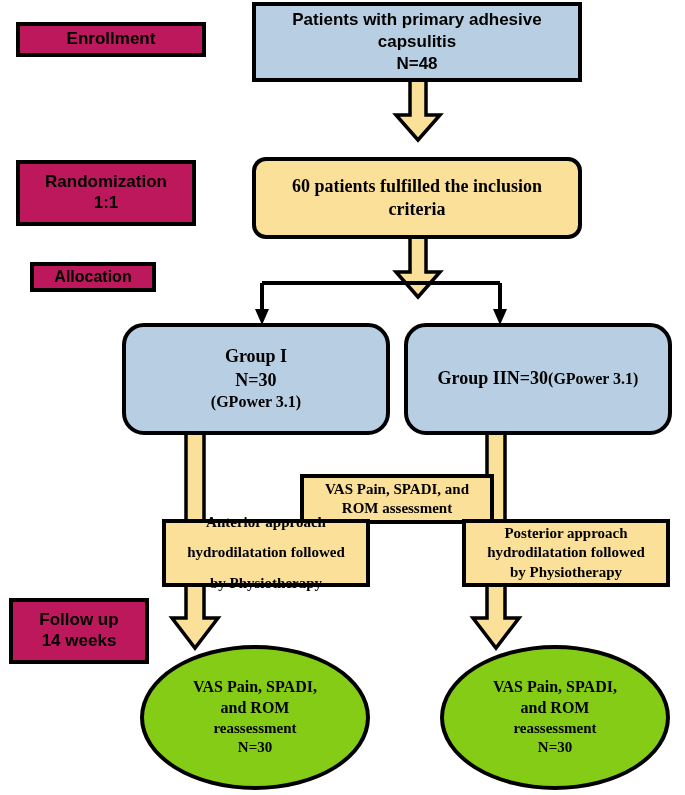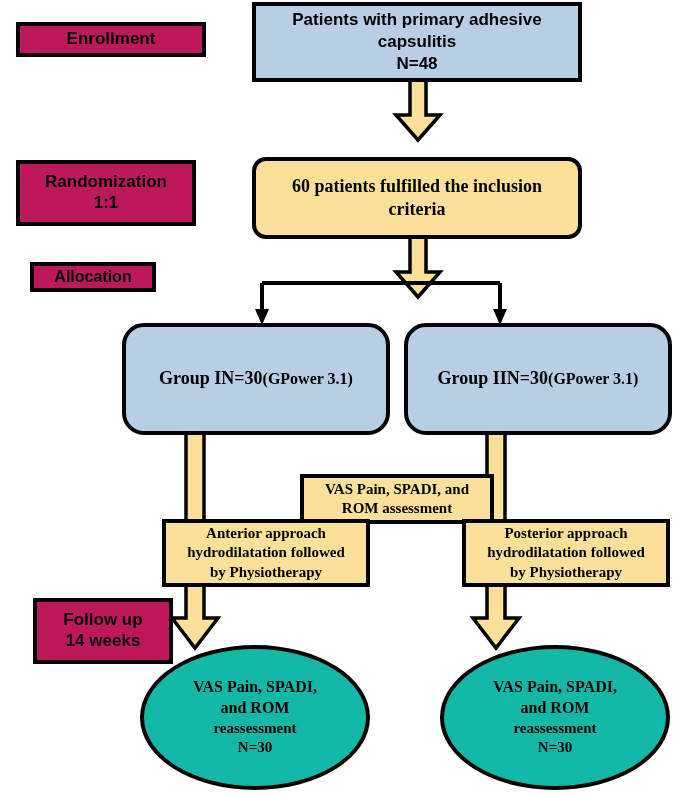--- a/index.html
+++ b/index.html
@@ -13,21 +13,21 @@
          font-size:17px;line-height:1.22;color:#000;box-sizing:border-box;}
 
   .box{position:absolute;border:4px solid #000;box-sizing:border-box;
        display:flex;align-items:center;justify-content:center;text-align:center;
        font-weight:bold;line-height:1.3;}
   .blue{background:#b8cfe3;}
   .yellow{background:#fbe09a;}
   .rounded{border-radius:22px;}
   .sansbold{font-family:"Liberation Sans",sans-serif;}
 
-  .ellipse{position:absolute;background:#14b8a6;border:4px solid #000;
+  .ellipse{position:absolute;background:#84cc16;border:4px solid #000;
            border-radius:50%;display:flex;align-items:center;justify-content:center;
            text-align:center;font-weight:bold;line-height:1.3;box-sizing:border-box;}
 
   .sub{font-weight:bold;display:block;}
 
   svg.overlay{position:absolute;left:0;top:0;width:685px;height:795px;
               pointer-events:none;}
   .txt{display:block;}
 </style>
 </head>
@@ -82,60 +82,60 @@
 
   <div class="badge" style="left:4px;top:160px;width:180px;height:66px;flex-direction:column;margin-left:12px;">
     <span class="txt">Randomization</span>
     <span class="txt">1:1</span>
   </div>
 
   <div class="badge" style="left:30px;top:262px;width:126px;height:30px;font-size:16px;">
     <span class="txt">Allocation</span>
   </div>
 
-  <div class="badge" style="left:9px;top:598px;width:140px;height:66px;flex-direction:column;margin-left:24px;">
+  <div class="badge" style="left:9px;top:598px;width:140px;height:66px;flex-direction:column;">
     <span class="txt">Follow up</span>
     <span class="txt">14 weeks</span>
   </div>
 
   <div class="box blue sansbold" style="left:252px;top:2px;width:330px;height:80px;
        flex-direction:column;font-size:17px;">
     <span class="txt">Patients with primary adhesive</span>
     <span class="txt">capsulitis</span>
     <span class="txt">N=48</span>
   </div>
 
   <div class="box yellow" style="left:252px;top:157px;width:330px;height:82px;
        flex-direction:column;font-size:18px;border-radius:14px;">
     <span class="txt">60 patients fulfilled the inclusion</span>
     <span class="txt">criteria</span>
   </div>
 
   <div class="box blue rounded" style="left:122px;top:323px;width:268px;height:112px;
-       flex-direction:row;font-size:18px;text-align:center;">
+       flex-direction:column;font-size:18px;text-align:center;">
     <span class="txt">Group I</span>
     <span class="txt">N=30</span>
     <span class="txt sub" style="font-size:16px;">(GPower 3.1)</span>
   </div>
 
   <div class="box blue rounded" style="left:404px;top:323px;width:268px;height:112px;
        flex-direction:row;font-size:18px;">
     <span class="txt">Group II</span>
     <span class="txt">N=30</span>
     <span class="txt sub" style="font-size:16px;">(GPower 3.1)</span>
   </div>
 
   <div class="box yellow" style="left:300px;top:450px;width:194px;height:50px;
        flex-direction:column;font-size:15px;margin-top:24px;">
     <span class="txt">VAS Pain, SPADI, and</span>
     <span class="txt">ROM assessment</span>
   </div>
 
   <div class="box yellow" style="left:162px;top:519px;width:208px;height:68px;
-       flex-direction:column;font-size:15px;">
+       flex-direction:column;font-size:15px;gap:11px;">
     <span class="txt">Anterior approach</span>
     <span class="txt">hydrodilatation followed</span>
     <span class="txt">by Physiotherapy</span>
   </div>
 
   <div class="box yellow" style="left:462px;top:519px;width:208px;height:68px;
        flex-direction:column;font-size:15px;">
     <span class="txt">Posterior approach</span>
     <span class="txt">hydrodilatation followed</span>
     <span class="txt">by Physiotherapy</span>

